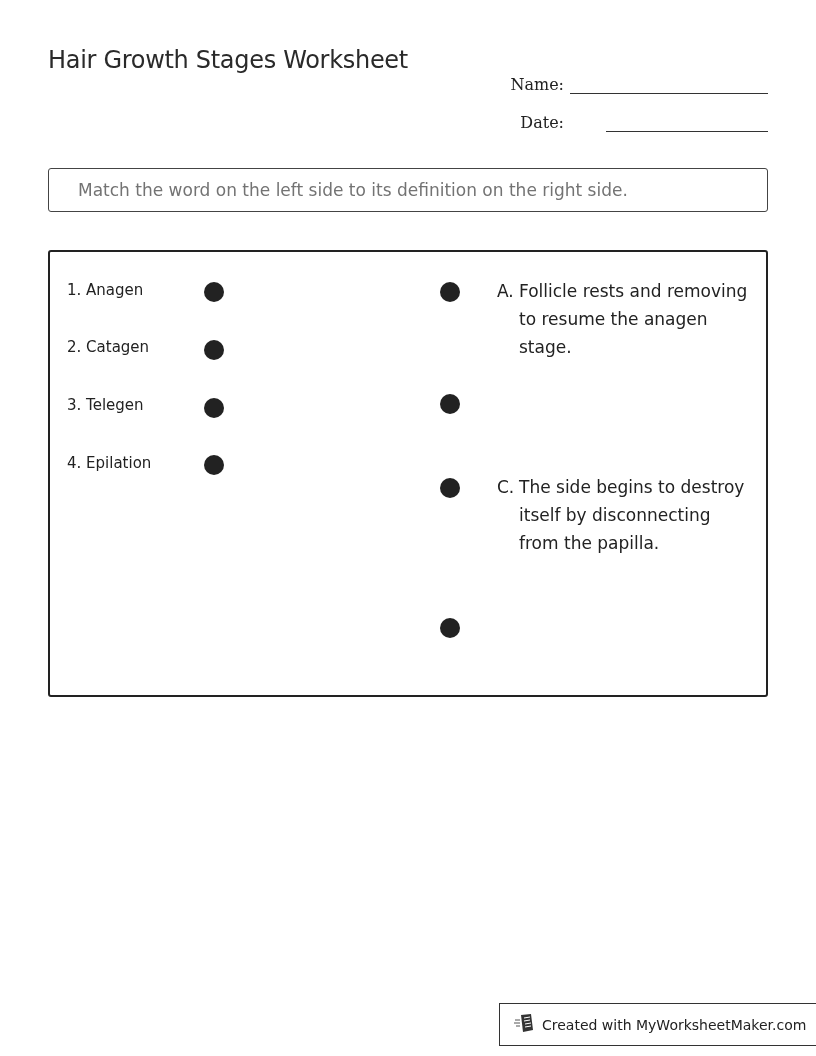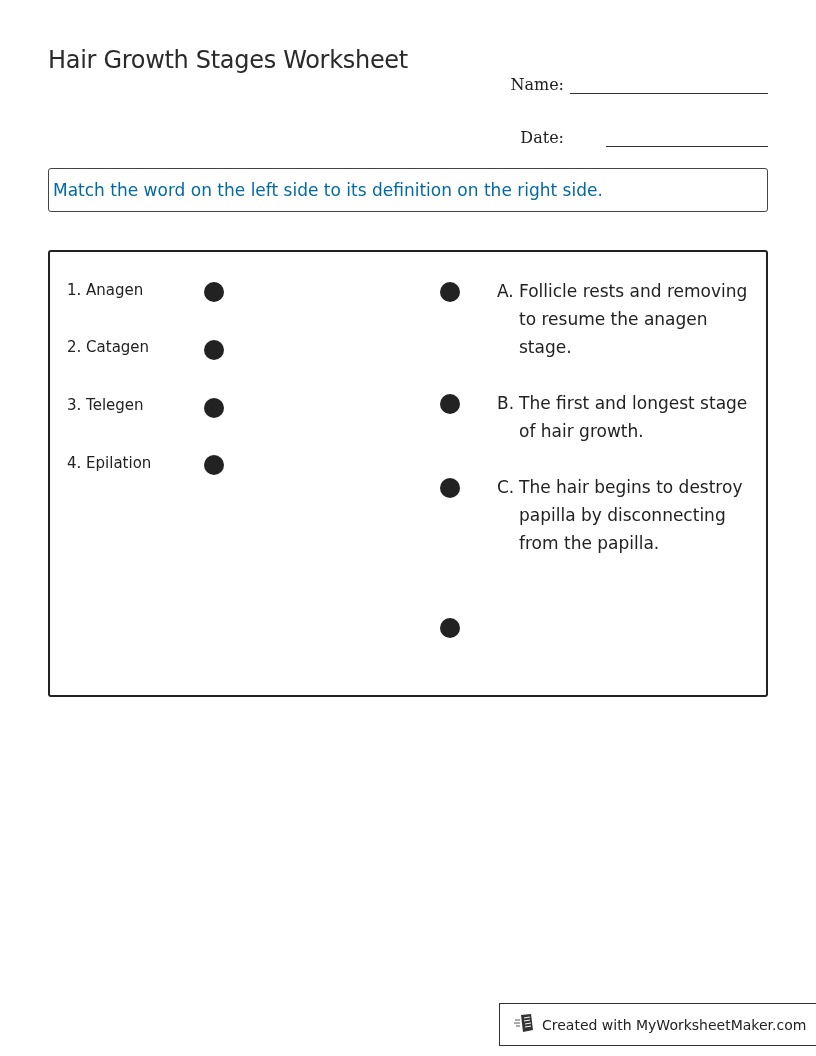--- a/index.html
+++ b/index.html
@@ -14,27 +14,27 @@
       font-size: 24px; font-weight: normal; color: #2a2a2a;
       letter-spacing: -0.3px;
     }
     .field-row { position: absolute; left: 500px; width: 268px; display: flex; align-items: flex-end; }
     .field-label {
       width: 70px; text-align: right; padding-right: 6px;
       font-family: "DejaVu Serif", serif; font-size: 16px; color: #222; margin-top: 20px;
     }
     .field-line { flex: 1; border-bottom: 1.5px solid #333; height: 20px; }
     .row-name { top: 55px; }
-    .row-date { top: 108px; gap: 36px; }
+    .row-date { top: 93px; gap: 36px; }
 
     .instructions {
       position: absolute; left: 48px; top: 168px; width: 720px; height: 44px;
       border: 1.3px solid #444; border-radius: 3px;
-      display: flex; align-items: center; padding-left: 4px;
-      font-size: 17px; color: #0369a1;
+      display: flex; align-items: center; padding-left: 29px;
+      font-size: 17px; color: #737373;
     }
 
     .match-box {
       position: absolute; left: 48px; top: 250px; width: 720px; height: 447px;
       border: 2px solid #222; border-radius: 3px;
     }
     .term {
       position: absolute; left: 17px; font-size: 15px; color: #222;
     }
     .dot {
@@ -87,27 +87,24 @@
 
   <div class="term" style="top:202px;">4. Epilation</div>
   <div class="dot" style="left:154px; top:203px;"></div>
 
   <div class="dot" style="left:390px; top:30px;"></div>
   <div class="def" style="top:25px;">
     <span class="letter">A.</span><span class="text">Follicle rests and removing to resume the anagen stage.</span>
   </div>
 
   <div class="dot" style="left:390px; top:142px;"></div>
-  <div class="def" style="top:137px;">
-    <span class="letter">B.</span><span class="text">The first and longest stage of hair growth.</span>
-  </div>
 
   <div class="dot" style="left:390px; top:226px;"></div>
   <div class="def" style="top:221px;">
-    <span class="letter">C.</span><span class="text">The hair begins to destroy papilla by disconnecting from the papilla.</span>
+    <span class="letter">C.</span><span class="text">The side begins to destroy itself by disconnecting from the papilla.</span>
   </div>
 
   <div class="dot" style="left:390px; top:366px;"></div>
 </div>
 
 <div class="footer">
   <span>
     <svg width="22" height="22" viewBox="0 0 22 22">
       <line x1="1" y1="8" x2="6" y2="8" stroke="#555" stroke-width="1"></line>
       <line x1="0" y1="11" x2="6" y2="11" stroke="#555" stroke-width="1"></line>

